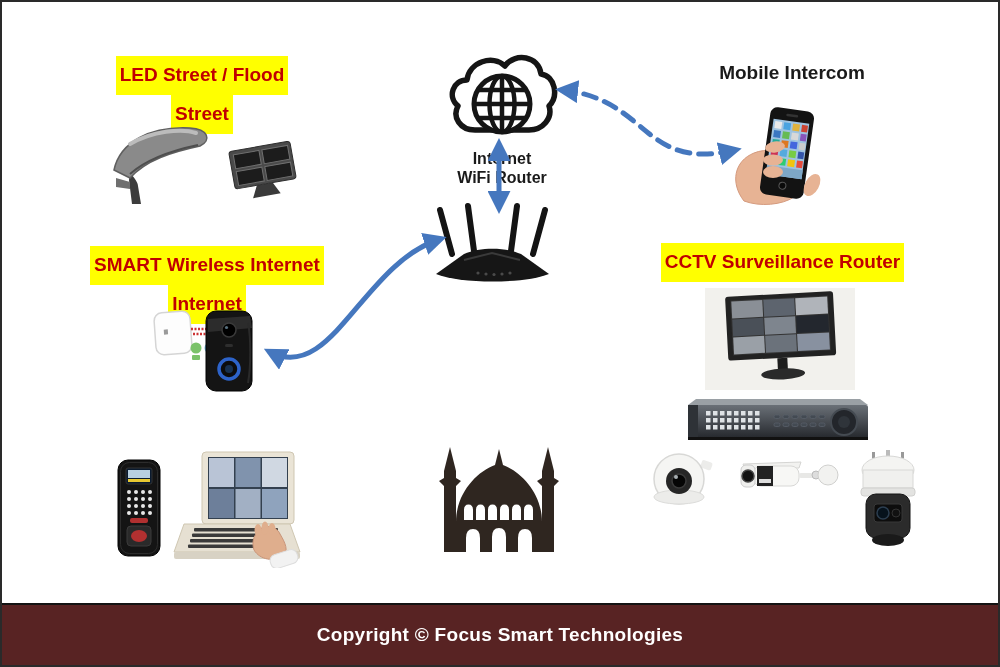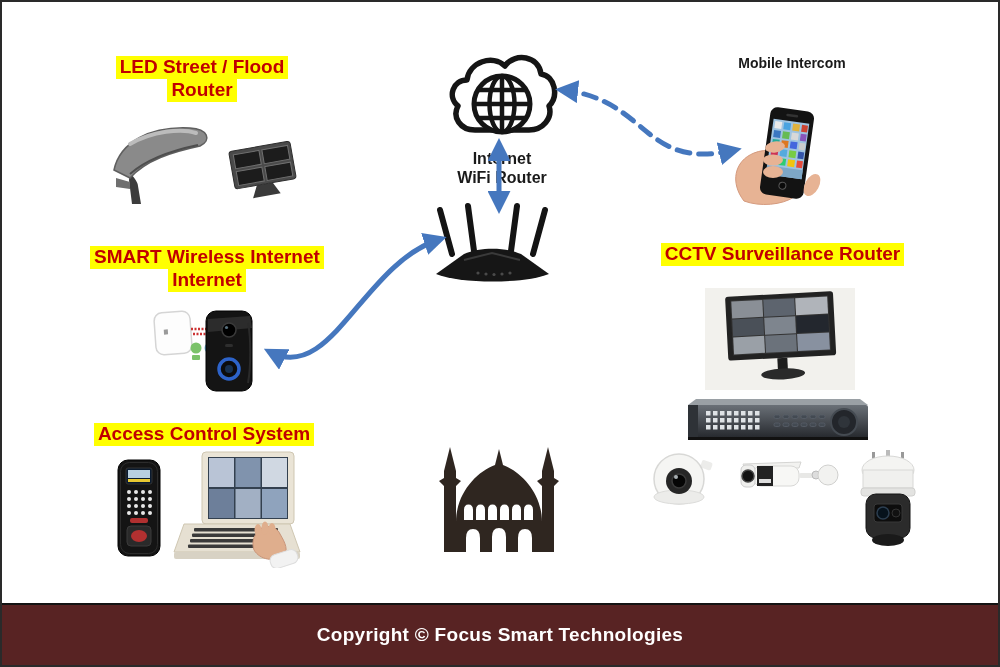--- a/index.html
+++ b/index.html
@@ -12,21 +12,21 @@
   *{margin:0;padding:0;box-sizing:border-box;}
   html,body{background:#fff;font-family:"Liberation Sans", sans-serif;}
   #page{
     position:relative;width:1000px;height:667px;background:#fff;
     border:2px solid #2a2a2a;overflow:hidden;
   }
   .abs{position:absolute;}
   .label{font-weight:bold;text-align:center;line-height:1.2;}
   .hl-label{font-size:19px;color:var(--label-text);}
   .hl-label .line{display:block;}
-  .hl-label .line span{background:var(--highlight-bg);padding:0 4px;display:inline-block;}
+  .hl-label .line span{background:var(--highlight-bg);padding:8px 4px;display:inline-block;}
   .black-label{color:#1a1a1a;}
   .black-label .line{display:block;}
   #connections{position:absolute;left:0;top:0;width:1000px;height:667px;pointer-events:none;}
   .arrow{stroke:var(--arrow);fill:none;stroke-width:5;stroke-linecap:round;}
   .arrow.dashed{stroke-dasharray:13 9;}
   .arrowhead{fill:var(--arrow);}
   .footer{
     position:absolute;left:0;right:0;bottom:0;height:62px;
     background:var(--footer-bg);border-top:2px solid #141414;
     display:flex;align-items:center;justify-content:center;
@@ -34,21 +34,21 @@
   }
   svg{display:block;}
 </style>
 </head>
 <body>
 
 <div id="page">
 
   <div class="abs label hl-label" style="left:80px;top:54px;width:240px;">
     <span class="line"><span>LED Street / Flood</span></span>
-    <span class="line"><span>Router</span></span>
+    <span class="line"><span>Street</span></span>
   </div>
 
   <svg class="abs" style="left:98px;top:118px;" width="125" height="88" viewBox="0 0 125 88">
     <path d="M30 52 C34 58 38 62 38 66 L41 84 L32 84 L29 60 Z" fill="#3c3c3c"></path>
     <path d="M16 58 L30 62 L30 69 L16 67 Z" fill="#6f6f6f"></path>
     <rect x="23" y="36" width="14" height="14" rx="2" fill="#2b55c8" transform="rotate(-15 30 43)"></rect>
     <path d="M14 50 C20 22 50 6 90 8 C108 9 112 20 100 26 C72 32 46 40 30 58 Z" fill="#8a8a8a" stroke="#5f5f5f" stroke-width="1.5"></path>
     <path d="M30 24 C52 11 82 8 96 13" stroke="#bcbcbc" stroke-width="4" fill="none" stroke-linecap="round"></path>
     <path d="M30 54 C48 38 74 30 98 25" stroke="#4e4e4e" stroke-width="2" fill="none"></path>
   </svg>
@@ -90,21 +90,21 @@
     <path d="M34 60 L62 53 L90 60" stroke="#3a3a3a" stroke-width="2" fill="none"></path>
     <g fill="#4a4a4a">
       <circle cx="48" cy="73" r="1.6"></circle>
         <circle cx="56" cy="74" r="1.6"></circle>
         <circle cx="64" cy="74.5" r="1.6"></circle>
       <circle cx="72" cy="74" r="1.6"></circle>
         <circle cx="80" cy="73" r="1.6"></circle>
     </g>
   </svg>
 
-  <div class="abs label black-label" style="left:660px;top:53px;width:260px;font-size:14px;">
+  <div class="abs label black-label" style="left:660px;top:60px;width:260px;font-size:19px;">
     <span class="line">Mobile Intercom</span>
   </div>
 
   <svg class="abs" style="left:718px;top:103px;" width="130" height="100" viewBox="0 0 130 100">
     <path d="M24 96 C10 78 14 56 34 48 C46 43 60 46 68 52 L74 92 C62 100 40 102 24 96 Z" fill="#e7b394" stroke="#d49a7e" stroke-width="1"></path>
     <g transform="rotate(8 67 48)">
       <rect x="45" y="4" width="44" height="88" rx="7" fill="#131313"></rect>
       <rect x="49" y="16" width="36" height="56" fill="#9fc3e0"></rect>
       <g>
         <rect x="51" y="18" width="7" height="7" fill="#e8e8e8"></rect>
@@ -277,23 +277,20 @@
     <ellipse cx="36" cy="20" rx="26" ry="14" fill="#f4f4f2" stroke="#d8d8d6"></ellipse>
     <rect x="11" y="20" width="50" height="18" fill="#f0f0ee" stroke="#d8d8d6"></rect>
     <rect x="9" y="38" width="54" height="8" rx="3" fill="#e3e3e1" stroke="#d0d0ce"></rect>
     <rect x="14" y="44" width="44" height="44" rx="10" fill="#2b2b2b" stroke="#141414"></rect>
     <rect x="22" y="54" width="28" height="18" rx="3" fill="#0d0d0d" stroke="#383838"></rect>
     <circle cx="31" cy="63" r="6" fill="#06121c" stroke="#2c3e50" stroke-width="1.5"></circle>
     <circle cx="44" cy="63" r="4" fill="#111" stroke="#333"></circle>
     <ellipse cx="36" cy="90" rx="16" ry="6" fill="#1a1a1a"></ellipse>
   </svg>
 
-  <div class="abs label hl-label" style="left:82px;top:421px;width:240px;">
-    <span class="line"><span>Access Control System</span></span>
-  </div>
 
   <svg class="abs" style="left:112px;top:456px;" width="50" height="100" viewBox="0 0 50 100">
     <rect x="4" y="2" width="42" height="96" rx="10" fill="#141414" stroke="#000"></rect>
     <rect x="6.5" y="4.5" width="37" height="91" rx="9" fill="none" stroke="#2c2c2c"></rect>
     <rect x="12" y="10" width="26" height="16" rx="2" fill="#0a1a2e" stroke="#333"></rect>
     <rect x="14" y="12" width="22" height="8" fill="#b8cfe0"></rect>
     <rect x="14" y="21" width="22" height="3" fill="#e8c832"></rect>
     <g fill="#e8e8e8">
       <circle cx="15" cy="34" r="2"></circle>
         <circle cx="22" cy="34" r="2"></circle>

